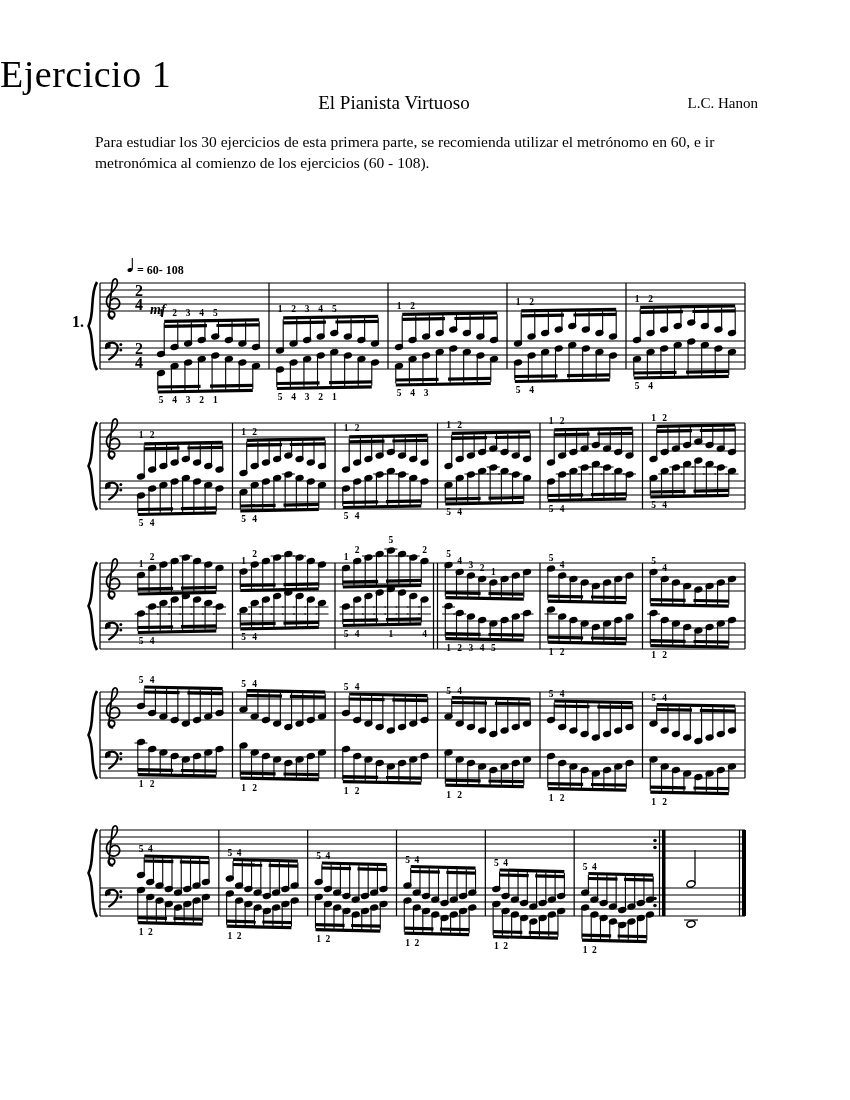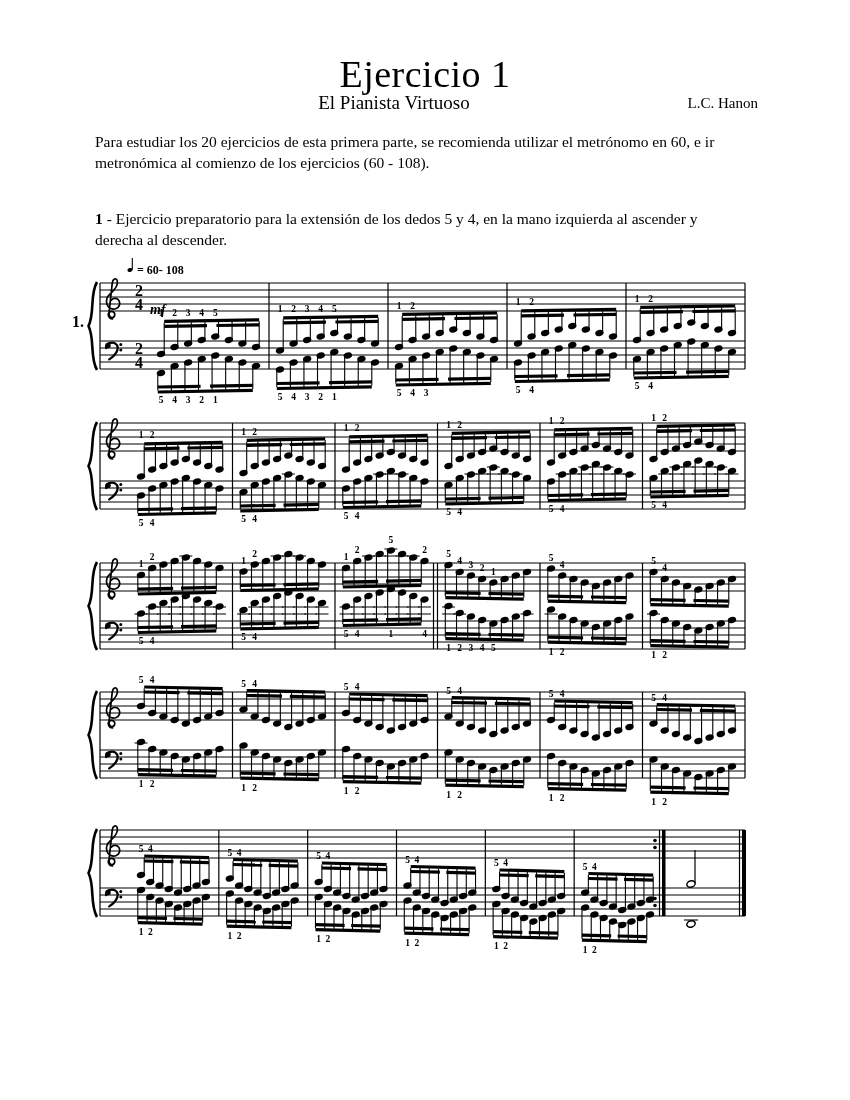--- a/index.html
+++ b/index.html
@@ -1,44 +1,39 @@
 <!DOCTYPE html>
 <html><head>
 <meta charset="utf-8">
 <style>
   html,body{margin:0;padding:0;background:#e8e8e8;}
   #page{position:relative;width:850px;height:1100px;background:#ffffff;margin:0 auto;
         font-family:"Liberation Serif", serif;color:#000;overflow:hidden;}
-  #title{position:absolute;top:52px;left:0;width:850px;text-align:center;
+  #title{position:absolute;top:52px;left:0;width:850px;
          font-size:38px;letter-spacing:.5px;}
   #subtitle{position:absolute;top:92px;left:0;width:788px;text-align:center;font-size:19px;}
   #author{position:absolute;top:95px;right:92px;font-size:15px;}
   #intro{position:absolute;top:131px;left:95px;width:678px;font-size:15.5px;line-height:21px;}
   #exercise{position:absolute;top:208px;left:95px;width:678px;font-size:15.5px;line-height:21px;}
   .bold{font-weight:bold;}
   #score-svg{position:absolute;top:250px;left:0;}
 </style>
 </head>
 <body>
 
 <div id="page">
   <div id="title">Ejercicio 1</div>
   <div id="subtitle">El Pianista Virtuoso</div>
   <div id="author">L.C. Hanon</div>
 
   <div id="intro">
-    <div>Para estudiar los 20 ejercicios de esta primera parte, se recomienda utilizar el metrónomo en 60, e ir</div>
+    <div>Para estudiar los 30 ejercicios de esta primera parte, se recomienda utilizar el metrónomo en 60, e ir</div>
     <div>metronómica al comienzo de los ejercicios (60 - 108).</div>
   </div>
 
-  <div id="exercise">
-    <div><span class="bold">1</span>
-      <span>- Ejercicio preparatorio para la extensión de los dedos 5 y 4, en la mano izquierda al ascender y</span></div>
-    <div>derecha al descender.</div>
-  </div>
 
   <svg id="score-svg" width="850" height="710" viewBox="0 0 850 710">
       <g transform="translate(0,33)">
         <line x1="100" y1="0" x2="745" y2="0" stroke="#000000" stroke-width="1"></line>
         <line x1="100" y1="7" x2="745" y2="7" stroke="#000000" stroke-width="1"></line>
         <line x1="100" y1="14" x2="745" y2="14" stroke="#000000" stroke-width="1"></line>
         <line x1="100" y1="21" x2="745" y2="21" stroke="#000000" stroke-width="1"></line>
         <line x1="100" y1="28" x2="745" y2="28" stroke="#000000" stroke-width="1"></line>
         <line x1="100" y1="58" x2="745" y2="58" stroke="#000000" stroke-width="1"></line>
         <line x1="100" y1="65" x2="745" y2="65" stroke="#000000" stroke-width="1"></line>

